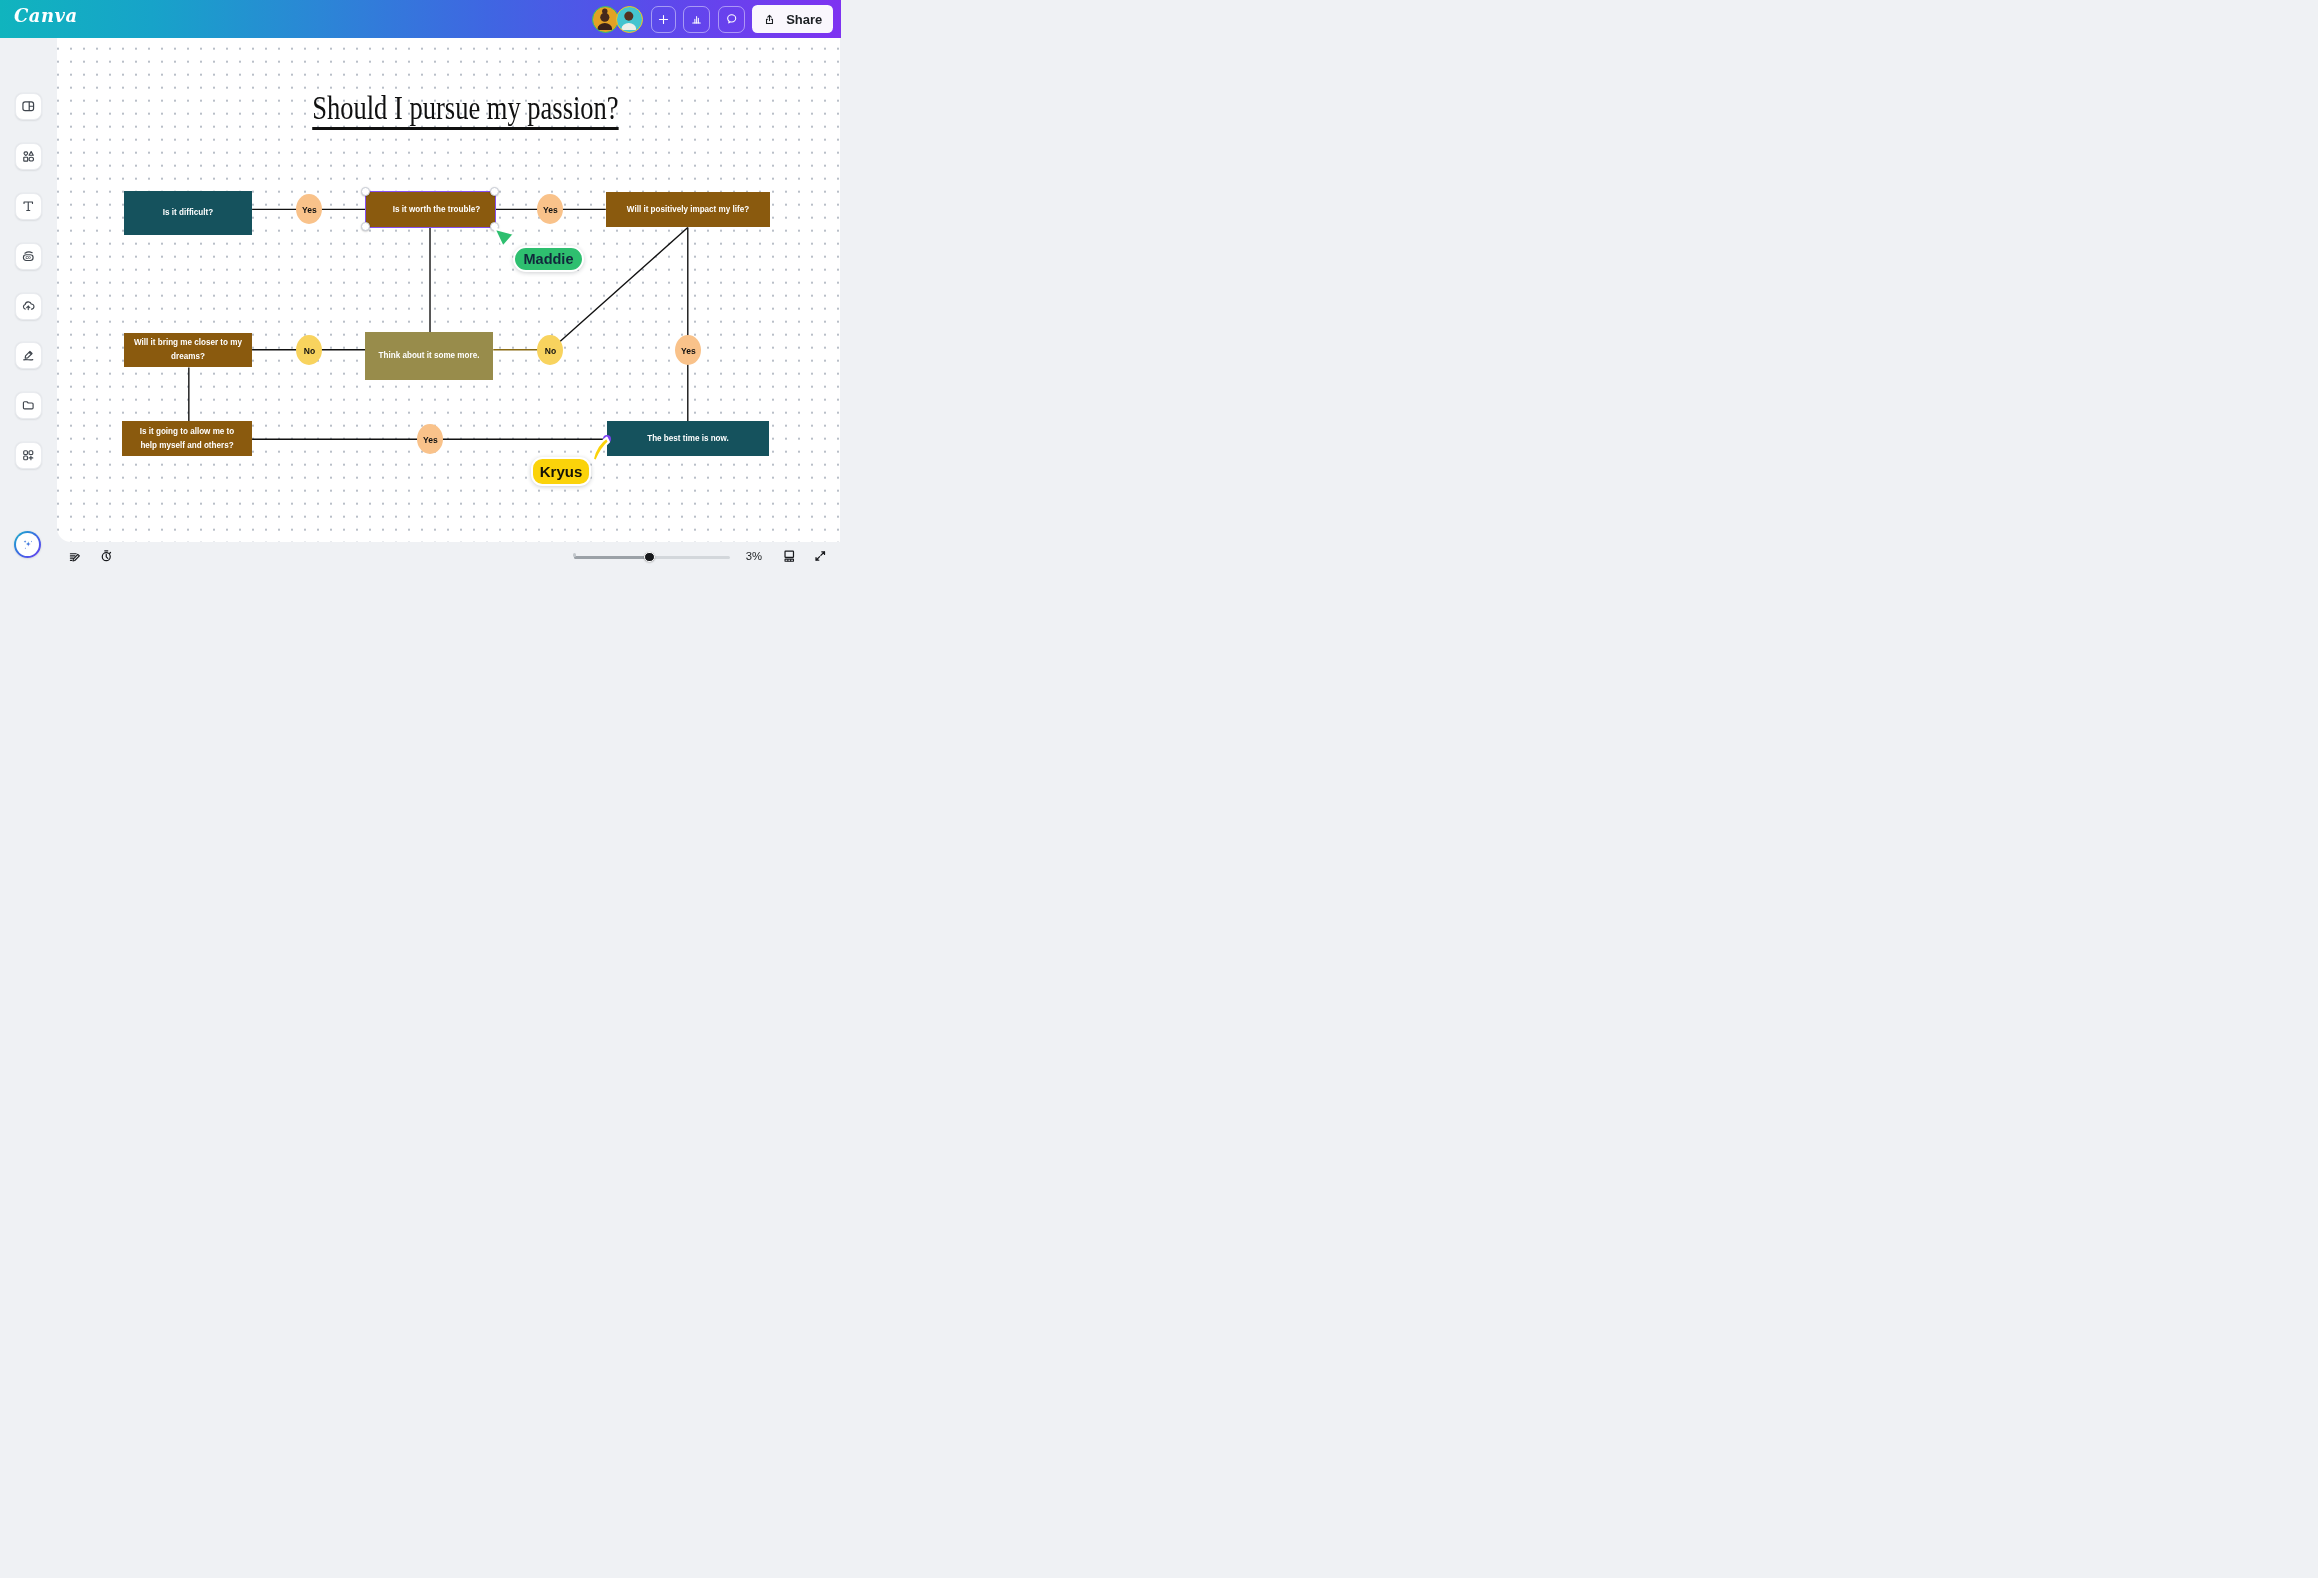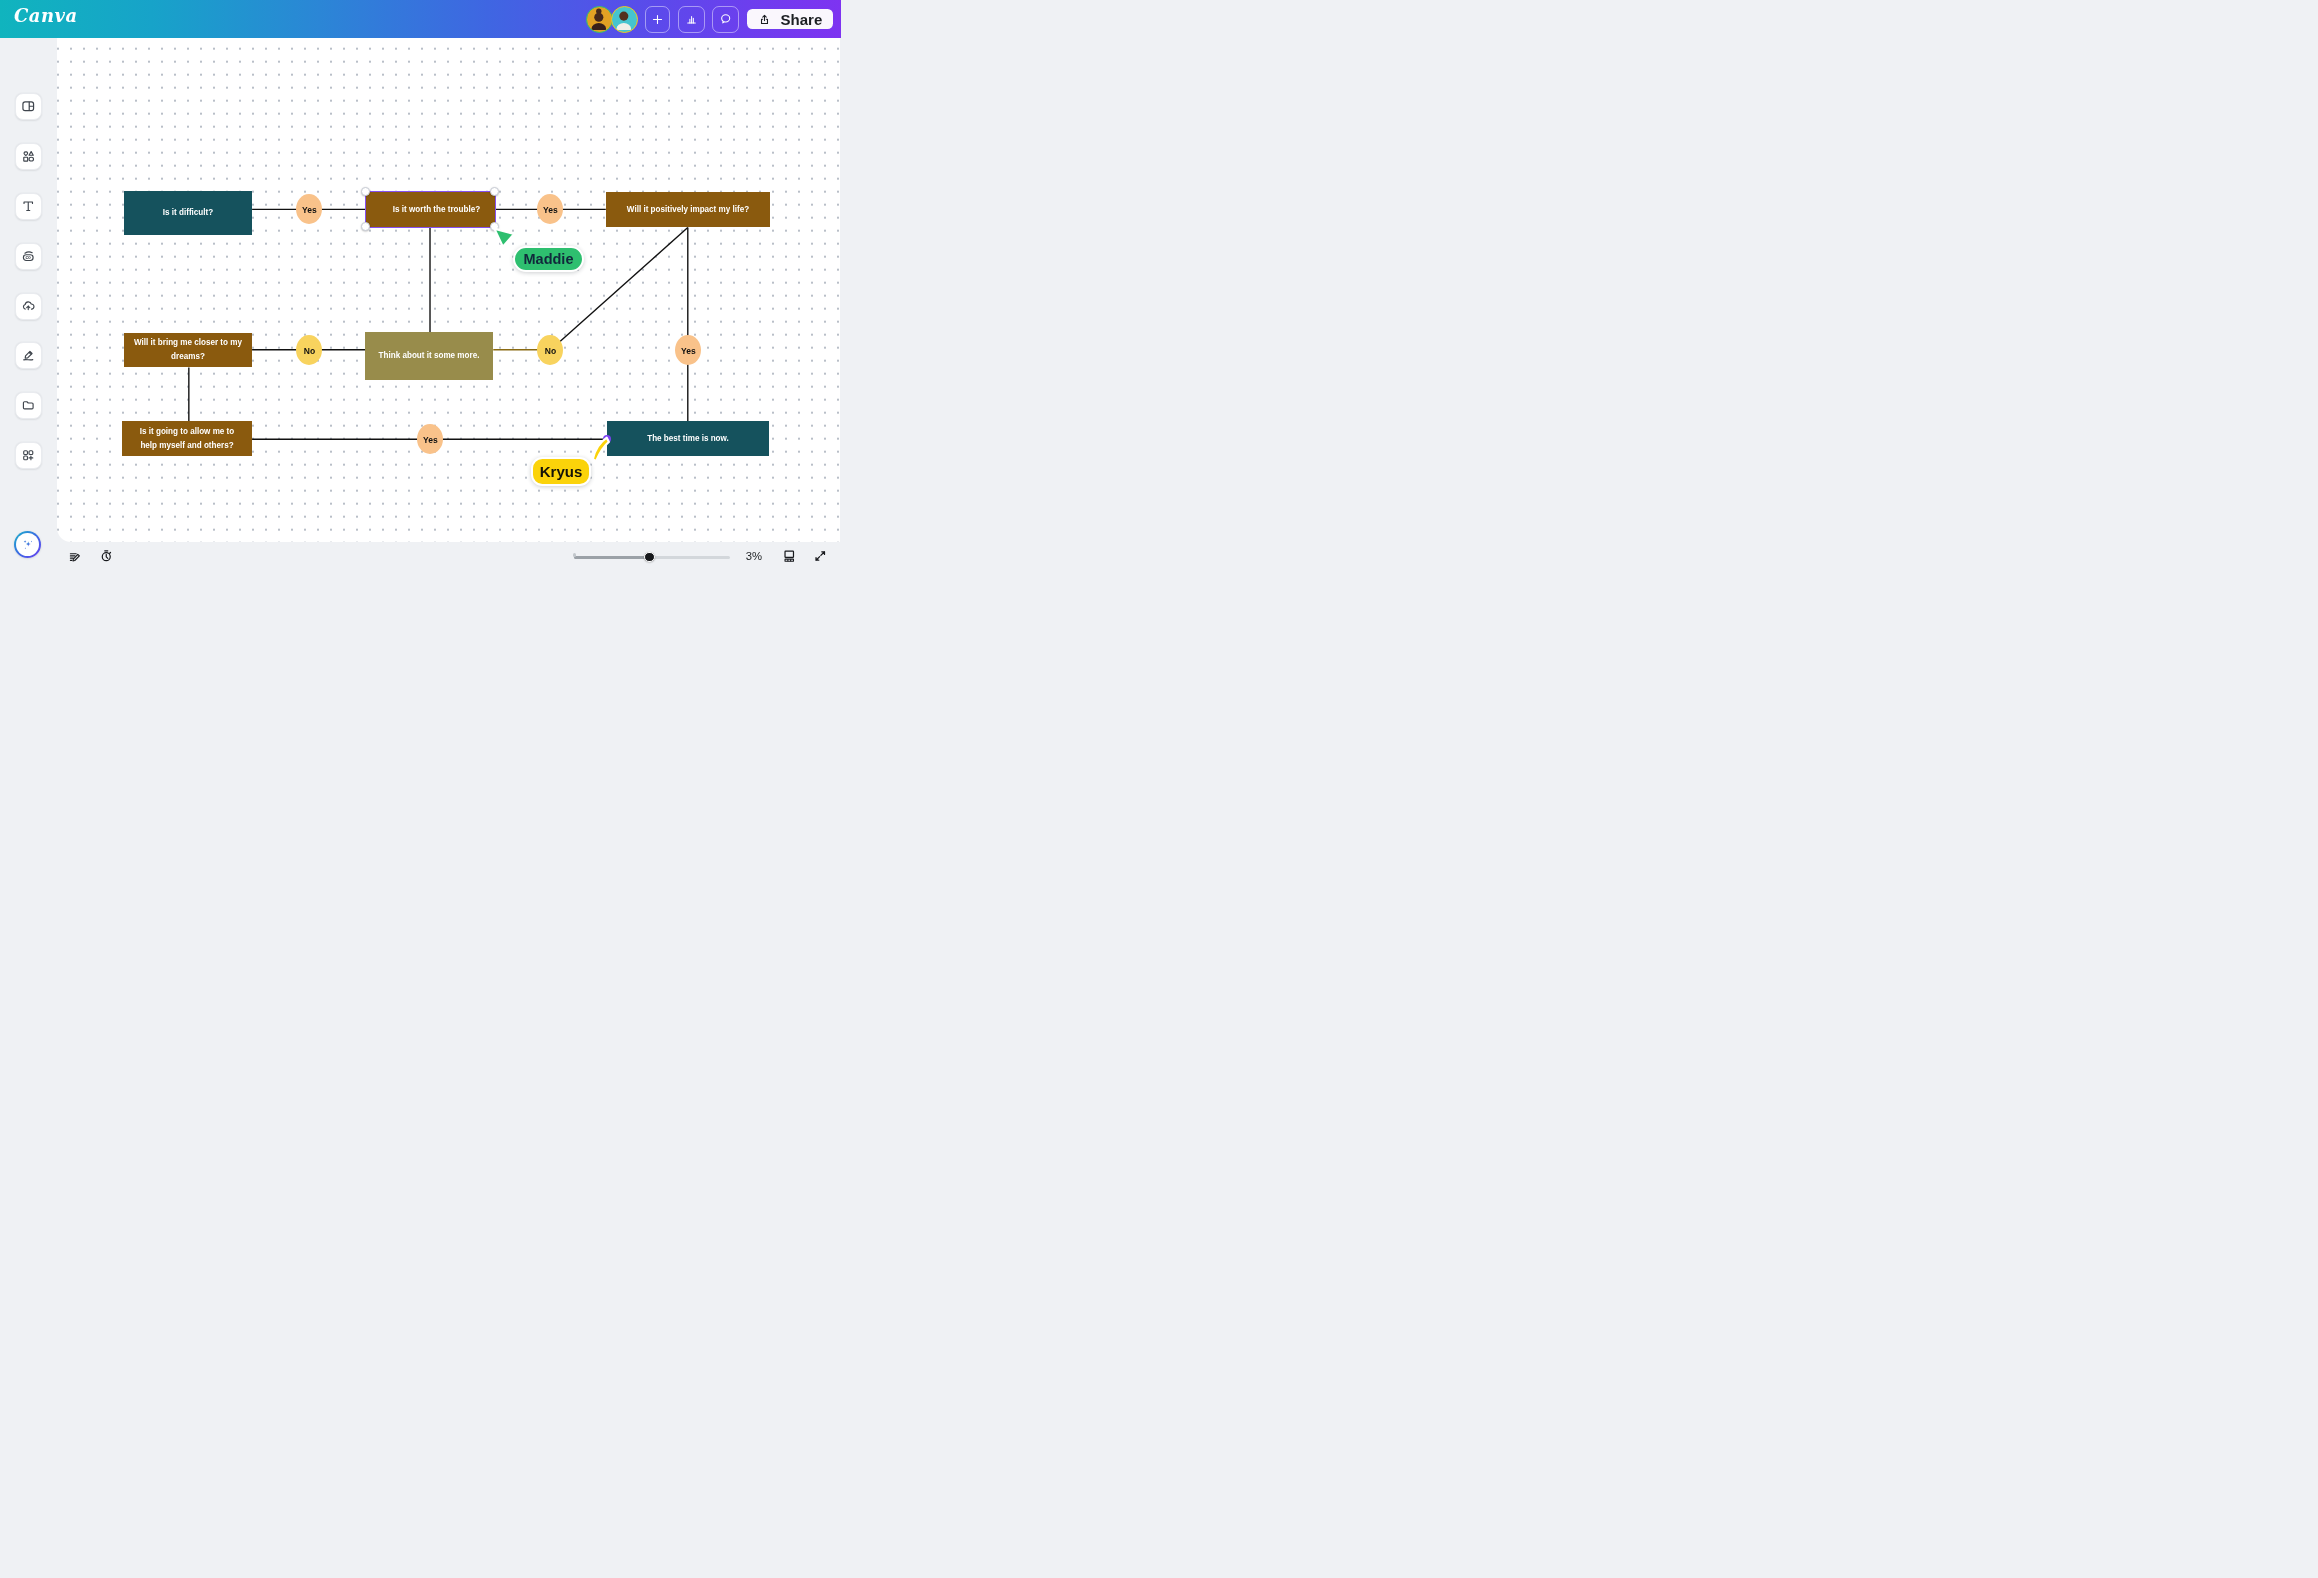--- a/index.html
+++ b/index.html
@@ -15,22 +15,22 @@
     font-size:18px; letter-spacing:0.5px; }
   .tb-right { position:absolute; right:8px; top:0; height:38px; display:flex; align-items:center; gap:7.5px; }
   .avatars { display:flex; }
   .avatar { width:27px; height:27px; border-radius:50%; border:1.6px solid; overflow:hidden; position:relative; }
   .avatar svg { position:absolute; left:0; top:0; }
   .avatar.a1 { border-color:#2ebf71; background:#e2a224; z-index:1; }
   .avatar.a2 { border-color:#f5c51c; background:#45c4cf; margin-left:-2.1px; z-index:2; }
   .tb-btn { width:25px; height:27px; border:0.8px solid rgba(255,255,255,.45); border-radius:7px;
     display:flex; align-items:center; justify-content:center; cursor:pointer; }
   .tb-btn.wide { width:27px; }
-  .share-btn { height:20px; background:#faf7fd; border-radius:5.4px; display:flex; align-items:center;
-    gap:10px; padding:0 10.7px; color:#1c1f23; font-size:15px; font-weight:700; cursor:pointer; }
+  .share-btn { height:28px; background:#faf7fd; border-radius:5.4px; display:flex; align-items:center;
+    gap:10px; padding:0 10.7px; color:#1c1f23; font-size:13px; font-weight:700; cursor:pointer; }
 
   
   .sidebar { position:absolute; left:0; top:38px; width:57px; height:535px; background:#eff1f4; }
   .side-btn { position:absolute; left:14.5px; width:27px; height:27px; background:#fff; border-radius:8px;
     border:0.5px solid #e9ebef; box-shadow:0 0.5px 1.6px rgba(40,50,60,.10); display:flex; align-items:center;
     justify-content:center; cursor:pointer; }
   .ai-btn { position:absolute; left:14px; top:531px; width:27px; height:27px; border-radius:50%;
     background:linear-gradient(135deg,#18b5c8,#3a6ae4,#6a3df0); padding:2.1px; box-shadow:0 0.5px 2.1px rgba(40,50,60,.18); cursor:pointer; }
   .ai-btn .inner { width:100%; height:100%; border-radius:50%; background:#fff; display:flex; align-items:center; justify-content:center; }
 
@@ -199,20 +199,23 @@
       <path d="M15.5 8 C16 11.5 17 12.5 20.5 13 C17 13.5 16 14.5 15.5 18 C15 14.5 14 13.5 10.5 13 C14 12.5 15 11.5 15.5 8 Z" fill="url(#gAI)"></path>
       <path d="M9.5 5.5 C9.8 7.5 10.4 8.1 12.4 8.4 C10.4 8.7 9.8 9.3 9.5 11.3 C9.2 9.3 8.6 8.7 6.6 8.4 C8.6 8.1 9.2 7.5 9.5 5.5 Z" fill="url(#gAI)"></path>
       <path d="M21.5 6.5 C21.7 7.9 22.1 8.3 23.5 8.5 C22.1 8.7 21.7 9.1 21.5 10.5 C21.3 9.1 20.9 8.7 19.5 8.5 C20.9 8.3 21.3 7.9 21.5 6.5 Z" fill="url(#gAI)"></path>
       <path d="M10 19 C10.2 20.4 10.6 20.8 12 21 C10.6 21.2 10.2 21.6 10 23 C9.8 21.6 9.4 21.2 8 21 C9.4 20.8 9.8 20.4 10 19 Z" fill="url(#gAI)"></path>
     </svg>
   </div>
 </div>
 
 <div class="canvas">
 
+  <div class="board-title">
+    <span class="squeeze">Should I pursue my passion?</span>
+  </div>
 
   <svg class="fc-svg" width="783" height="504" viewBox="0 0 1461 939">
     <line x1="364" y1="319" x2="576" y2="319" stroke="#111" stroke-width="2.6"></line>
     <line x1="816" y1="319" x2="1024" y2="319" stroke="#111" stroke-width="2.6"></line>
     <line x1="696" y1="352" x2="696" y2="550" stroke="#111" stroke-width="2.6"></line>
     <line x1="364" y1="581" x2="575" y2="581" stroke="#111" stroke-width="2.6"></line>
     <line x1="814" y1="581" x2="930" y2="581" stroke="#8a6a12" stroke-width="2.6"></line>
     <line x1="938" y1="566" x2="1177" y2="353" stroke="#111" stroke-width="2.6"></line>
     <line x1="1177" y1="353" x2="1177" y2="715" stroke="#111" stroke-width="2.6"></line>
     <line x1="246" y1="614" x2="246" y2="715" stroke="#111" stroke-width="2.6"></line>

